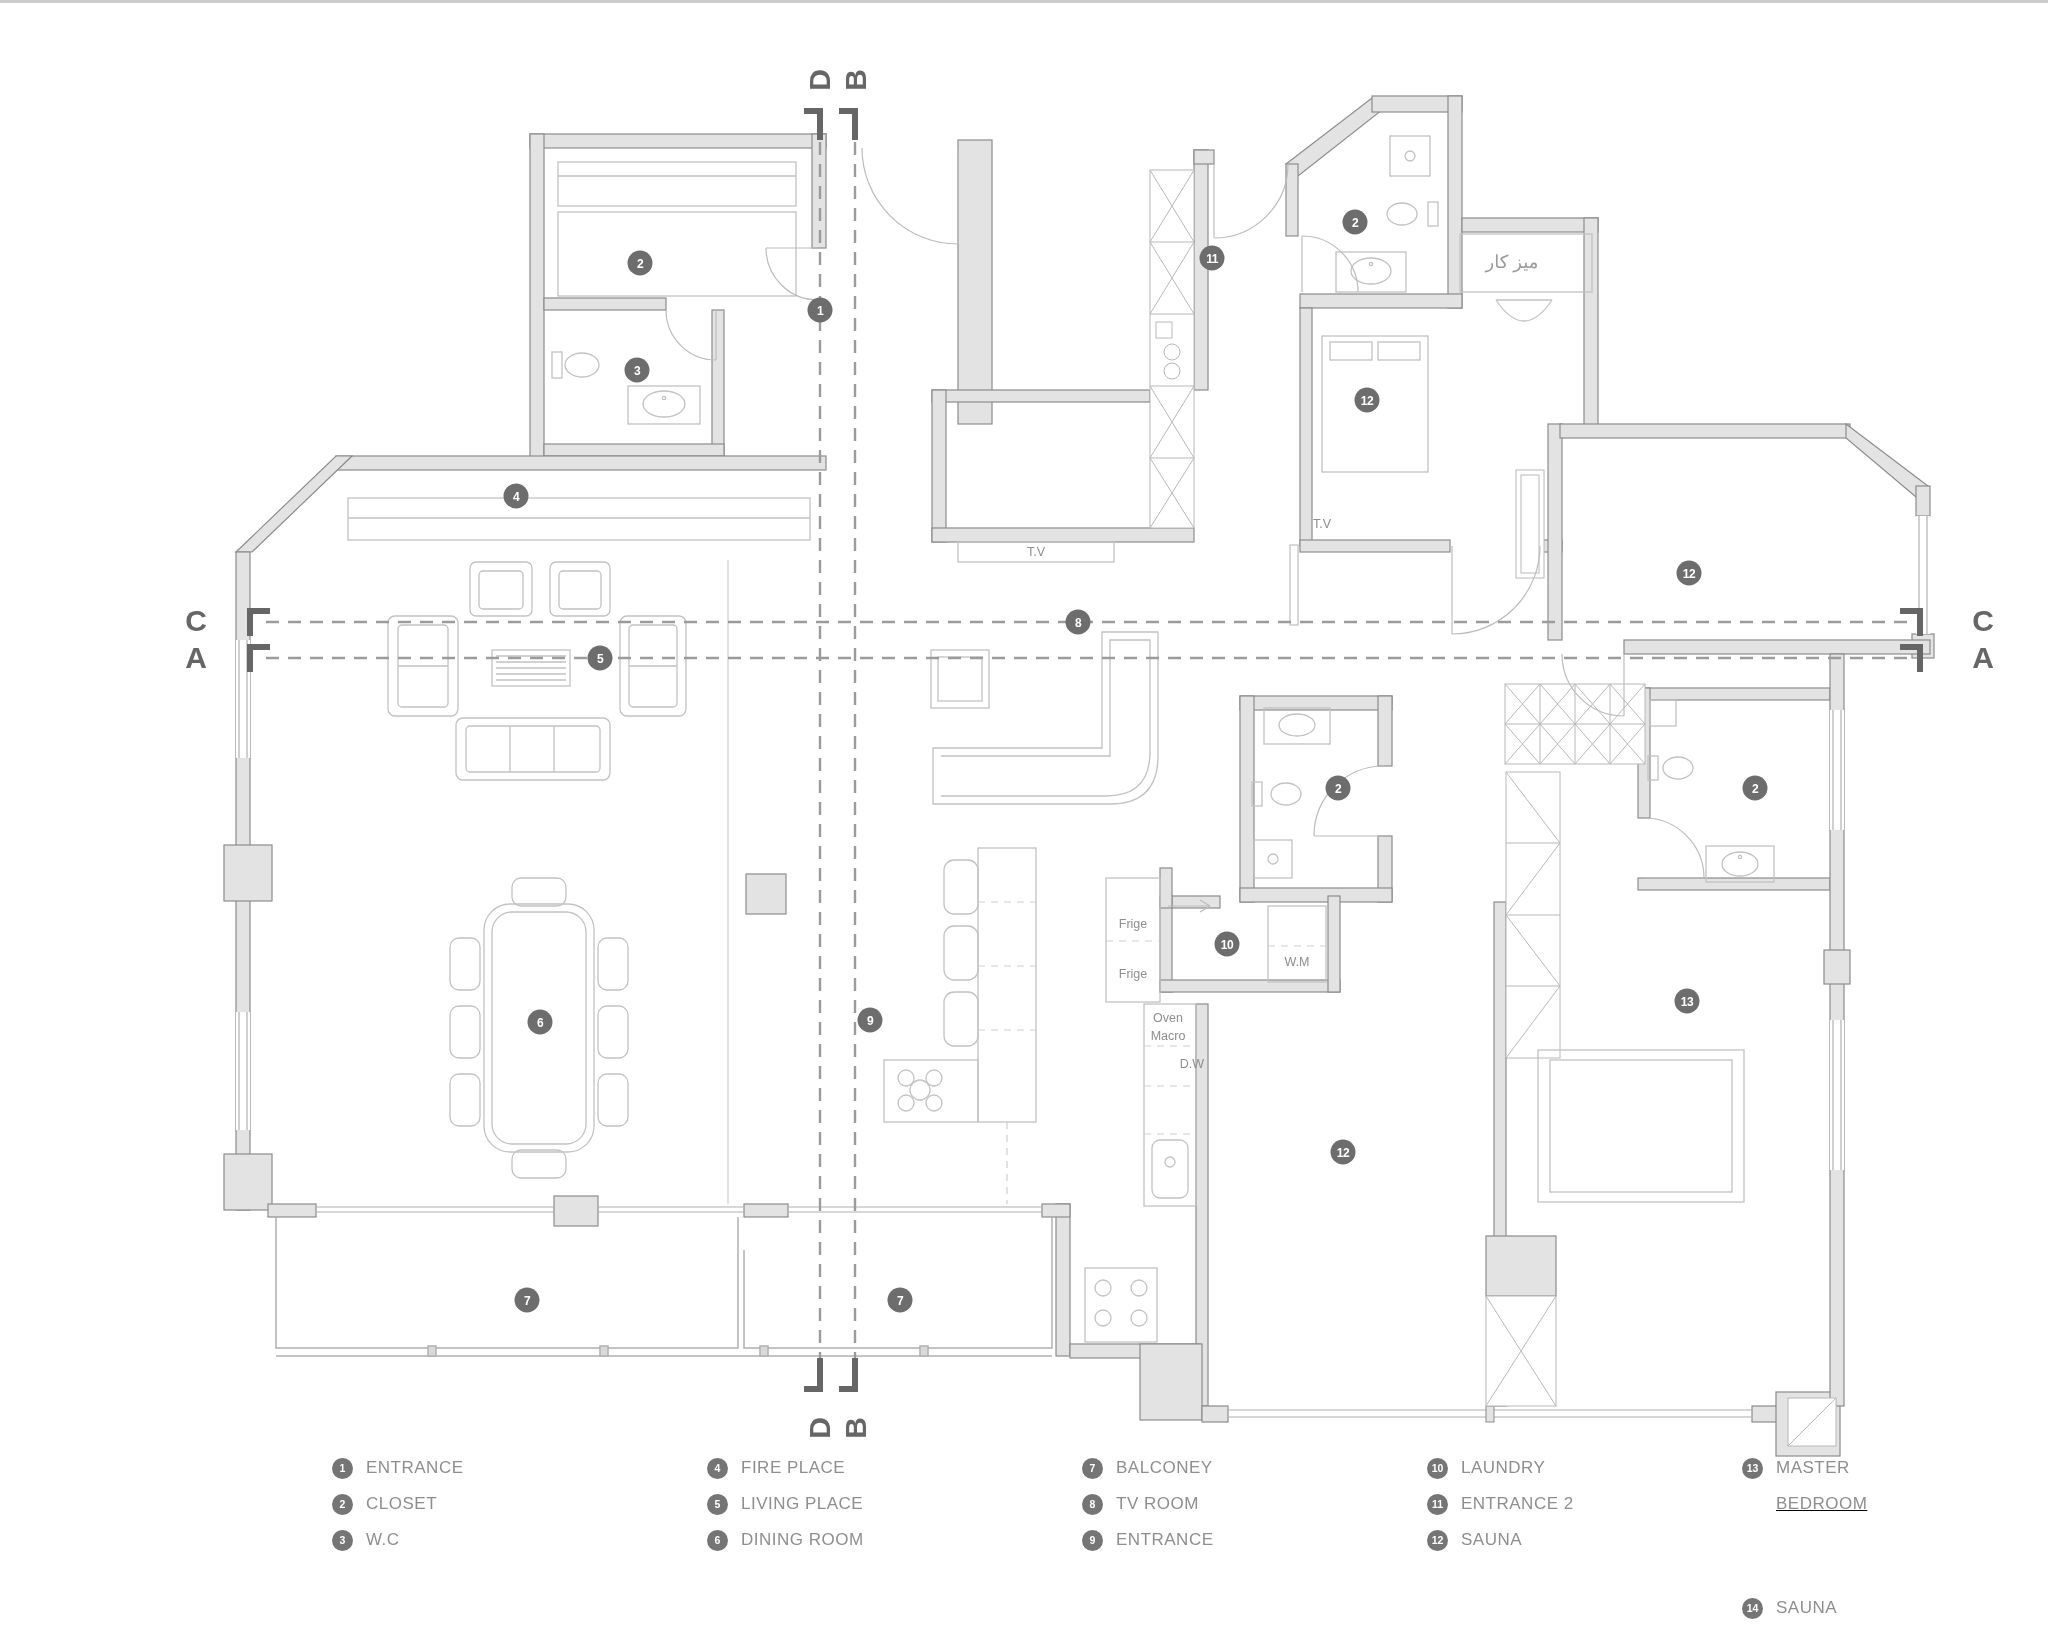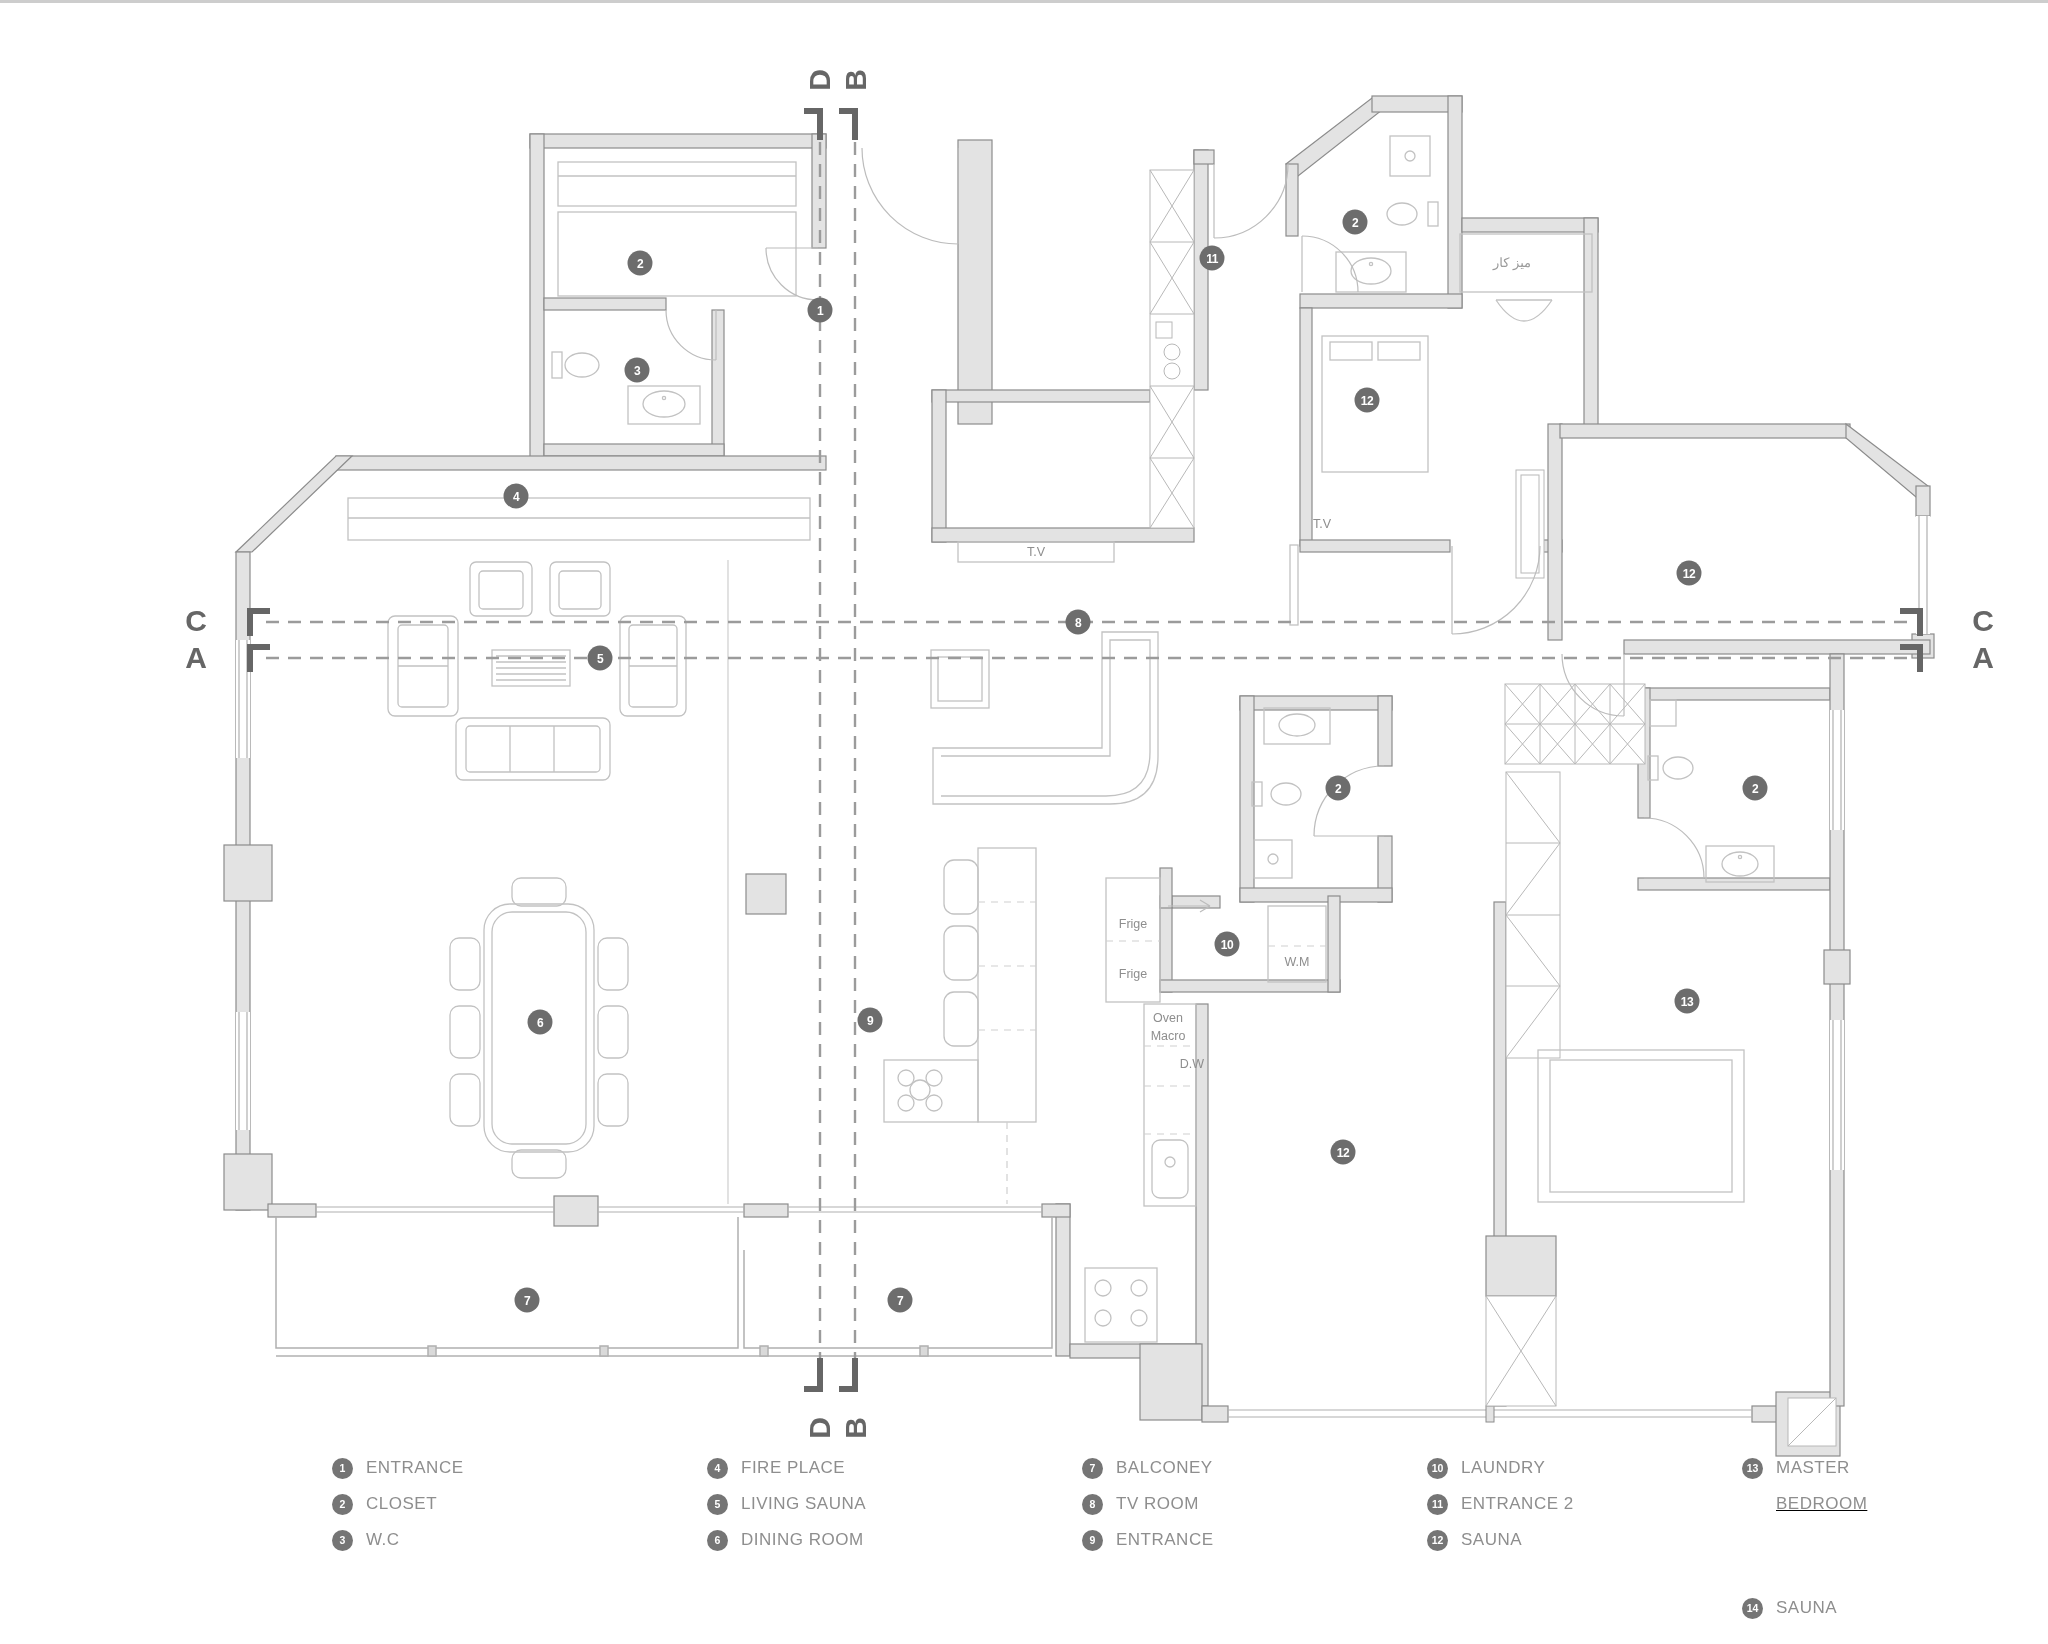--- a/index.html
+++ b/index.html
@@ -12,21 +12,21 @@
   .badge{
     position:absolute;transform:translate(-50%,-50%);
     width:25px;height:25px;border-radius:50%;background:#6d6d6d;color:#ffffff;
     font-weight:700;font-size:12px;letter-spacing:-0.5px;
     display:flex;align-items:center;justify-content:center;
   }
   .slabel{
     position:absolute;transform:translate(-50%,-50%);
     font-size:12.5px;color:#8e8e8e;white-space:nowrap;
   }
-  .slabel.fa{font-size:13px;color:#9a9a9a;}
+  .slabel.fa{font-size:18px;color:#9a9a9a;}
   .sec{
     position:absolute;transform:translate(-50%,-50%);
     font-size:30px;font-weight:700;color:#666666;line-height:1;
   }
   .sec.vert{transform:translate(-50%,-50%) rotate(-90deg);}
   .legend-row{position:absolute;display:flex;align-items:center;gap:13px;height:24px;}
   .legend-row.cont{padding-left:34px;text-decoration:underline;}
   .lbadge{
     width:21px;height:21px;border-radius:50%;background:#757575;color:#fff;
     font-size:10.5px;font-weight:700;display:flex;align-items:center;justify-content:center;flex:none;
@@ -419,21 +419,21 @@
       <span class="lbadge">3</span>
       <span class="llabel">W.C</span>
     </div>
 
     <div class="legend-row" style="left:707px;top:1456px">
       <span class="lbadge">4</span>
       <span class="llabel">FIRE PLACE</span>
     </div>
     <div class="legend-row" style="left:707px;top:1492px">
       <span class="lbadge">5</span>
-      <span class="llabel">LIVING SAUNA</span>
+      <span class="llabel">LIVING PLACE</span>
     </div>
     <div class="legend-row" style="left:707px;top:1528px">
       <span class="lbadge">6</span>
       <span class="llabel">DINING ROOM</span>
     </div>
 
     <div class="legend-row" style="left:1082px;top:1456px">
       <span class="lbadge">7</span>
       <span class="llabel">BALCONEY</span>
     </div>

